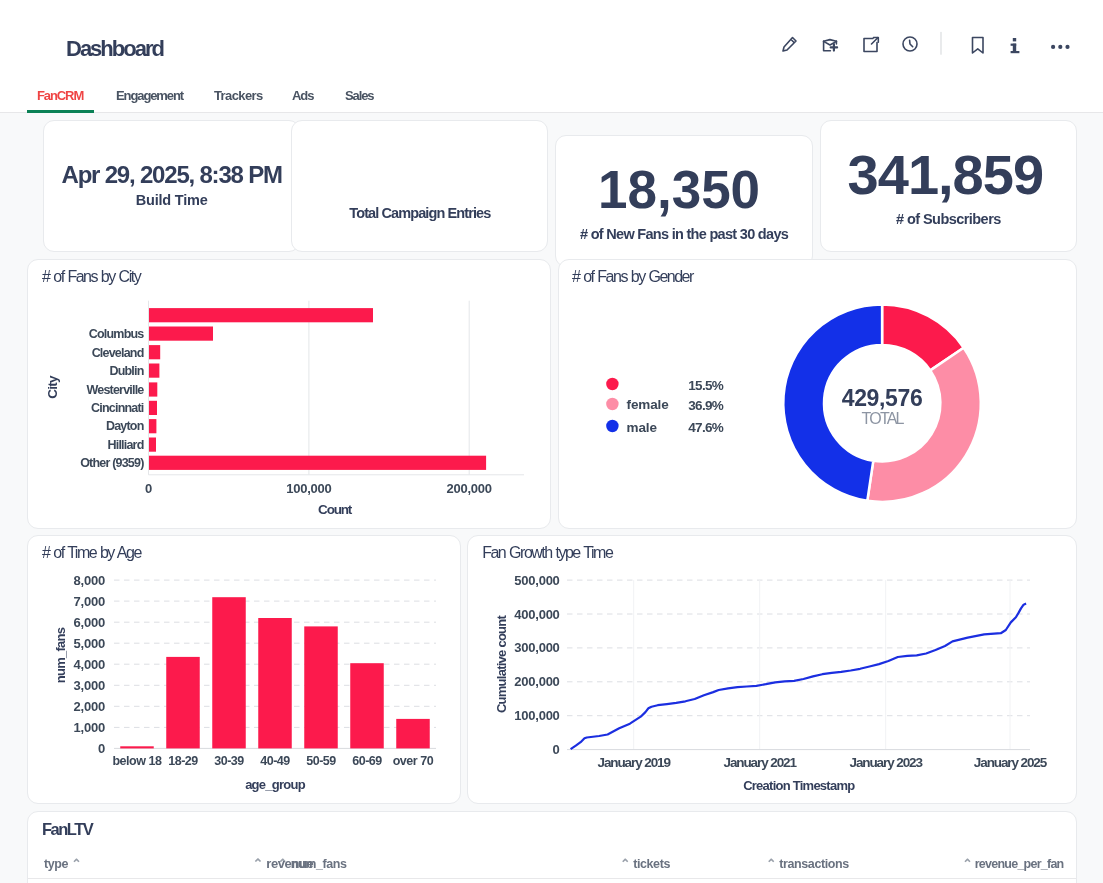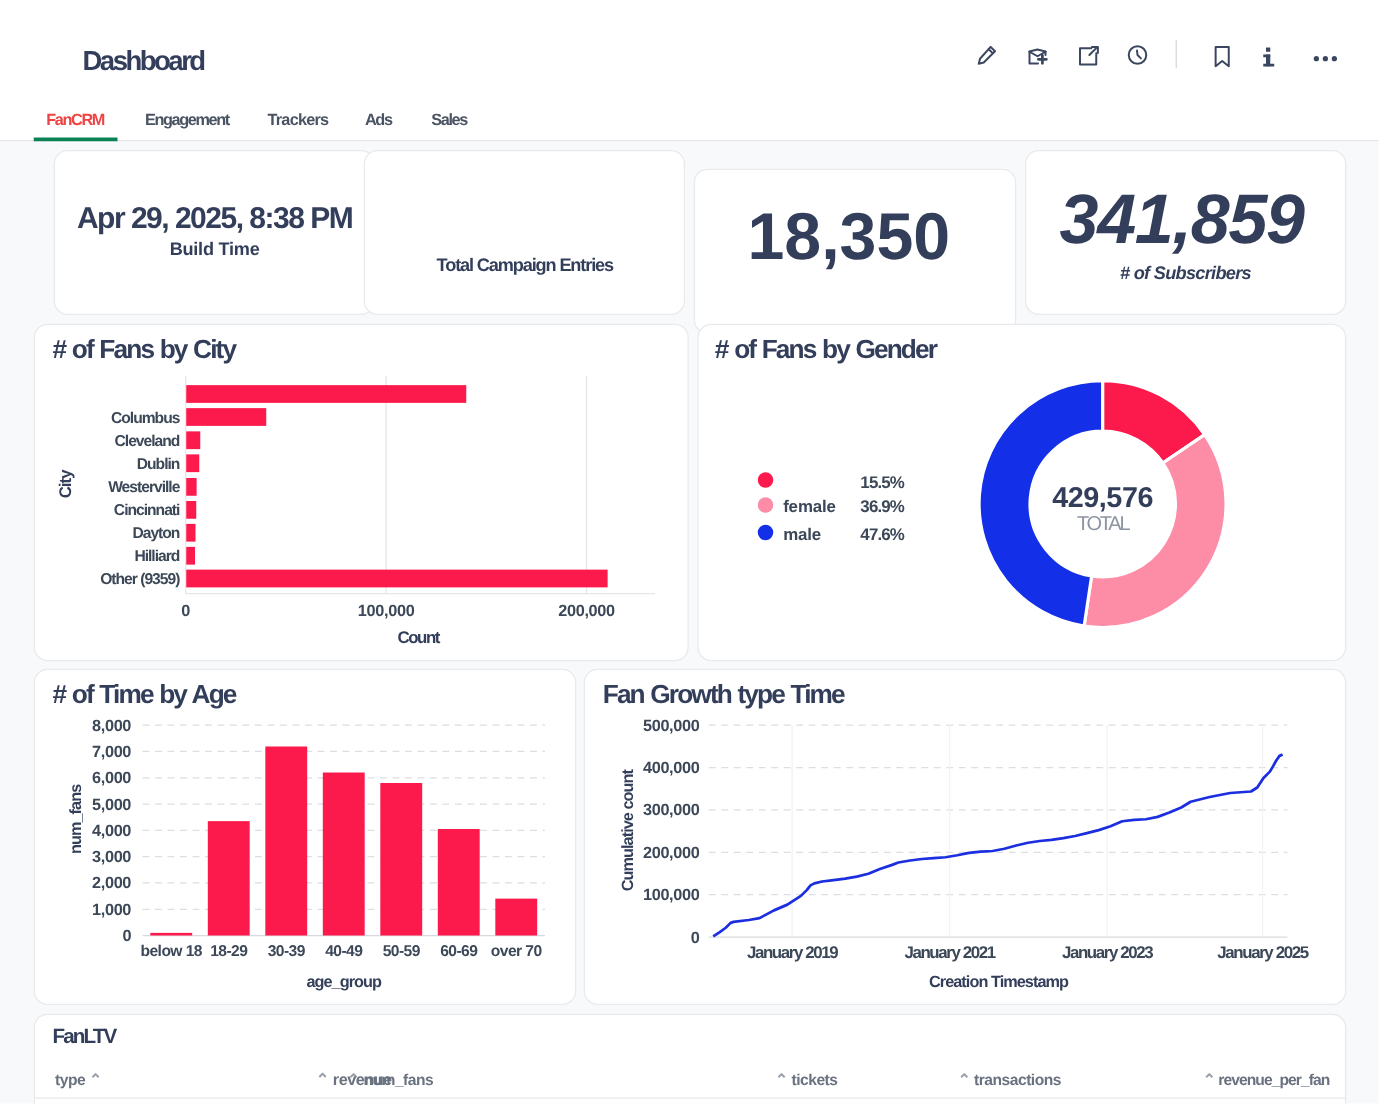--- a/index.html
+++ b/index.html
@@ -1,20 +1,20 @@
 <!DOCTYPE html>
 <html><head>
 <meta charset="utf-8">
 <style>
 * { margin:0; padding:0; box-sizing:border-box; }
 html,body { width:1103px; height:883px; overflow:hidden; }
 body { font-family:"Liberation Sans", sans-serif; background:#fff; position:relative; color:#333e5a; }
 .abs { position:absolute; }
 .card { position:absolute; background:#fff; border:1px solid #e8eaed; border-radius:11px; }
-.ctitle { position:absolute; left:14px; top:8px; font-size:21px; letter-spacing:-1.5px; word-spacing:0.9px; font-weight:bold; color:#333e5a; white-space:nowrap; }
+.ctitle { position:absolute; left:14px; top:8px; font-size:16px; letter-spacing:-1.5px; word-spacing:0.9px; font-weight:normal; color:#333e5a; white-space:nowrap; }
 .tab { position:absolute; top:88px; font-size:13px; letter-spacing:-1.1px; font-weight:bold; color:#495362; }
 svg text { font-family:"Liberation Sans", sans-serif; }
 .card > svg { position:absolute; left:-1px; top:-1px; }
 </style>
 </head>
 <body>
 <div class="abs" style="left:66px; top:36px; font-size:22px; letter-spacing:-2px; font-weight:bold;">Dashboard</div>
 
 <svg class="abs" style="left:780px; top:30px;" width="300" height="28" viewBox="0 0 300 28" fill="none" stroke="#3b4660" stroke-width="1.6" stroke-linecap="round" stroke-linejoin="round">
   <g transform="translate(3,7)">
@@ -65,22 +65,23 @@
 
 <div class="card" style="left:43px; top:120px; width:257.3px; height:132px;">
   <div class="abs" style="left:0; right:0; top:40px; text-align:center; font-size:24px; font-weight:bold; letter-spacing:-1.2px; white-space:nowrap;">Apr 29, 2025, 8:38 PM</div>
   <div class="abs" style="left:0; right:0; top:71px; text-align:center; font-size:14.5px; letter-spacing:-0.2px; font-weight:bold;">Build Time</div>
 </div>
 <div class="card" style="left:291.2px; top:120px; width:257.3px; height:132px;">
   <div class="abs" style="left:0; right:0; top:84px; text-align:center; font-size:14.5px; letter-spacing:-0.9px; font-weight:bold;">Total Campaign Entries</div>
 </div>
 <div class="card" style="left:555.4px; top:120px; width:257.3px; height:132px;margin-top:15px;">
   <div class="abs" style="left:-5px; right:5px; top:23px; text-align:center; font-size:53px; font-weight:bold; letter-spacing:0px;">18,350</div>
-</div>
-<div class="card" style="left:819.7px; top:120px; width:257.3px; height:132px;font-style:italic;">
+  <div class="abs" style="left:0; right:0; top:90px; text-align:center; font-size:14.5px; letter-spacing:-0.7px; font-weight:bold;"># of New Fans in the past 30 days</div>
+</div>
+<div class="card" style="left:819.7px; top:120px; width:257.3px; height:132px;">
   <div class="abs" style="left:-3px; right:3px; top:21px; text-align:center; font-size:56px; font-weight:bold; letter-spacing:-1px;">341,859</div>
   <div class="abs" style="left:0; right:0; top:90px; text-align:center; font-size:14.5px; letter-spacing:-0.55px; font-weight:bold;"># of Subscribers</div>
 </div>
 
 <div class="card" style="left:27px; top:258.5px; width:523.6px; height:270.5px;">
   <div class="ctitle"># of Fans by City</div>
   <svg width="521" height="268" viewBox="0 0 521 268">
     <line x1="121.5" y1="41.7" x2="121.5" y2="215.8" stroke="#e4e6e9" stroke-width="1"></line>
     <line x1="281.9" y1="41.7" x2="281.9" y2="215.8" stroke="#e4e6e9" stroke-width="1"></line>
     <line x1="442.2" y1="41.7" x2="442.2" y2="215.8" stroke="#e4e6e9" stroke-width="1"></line>

